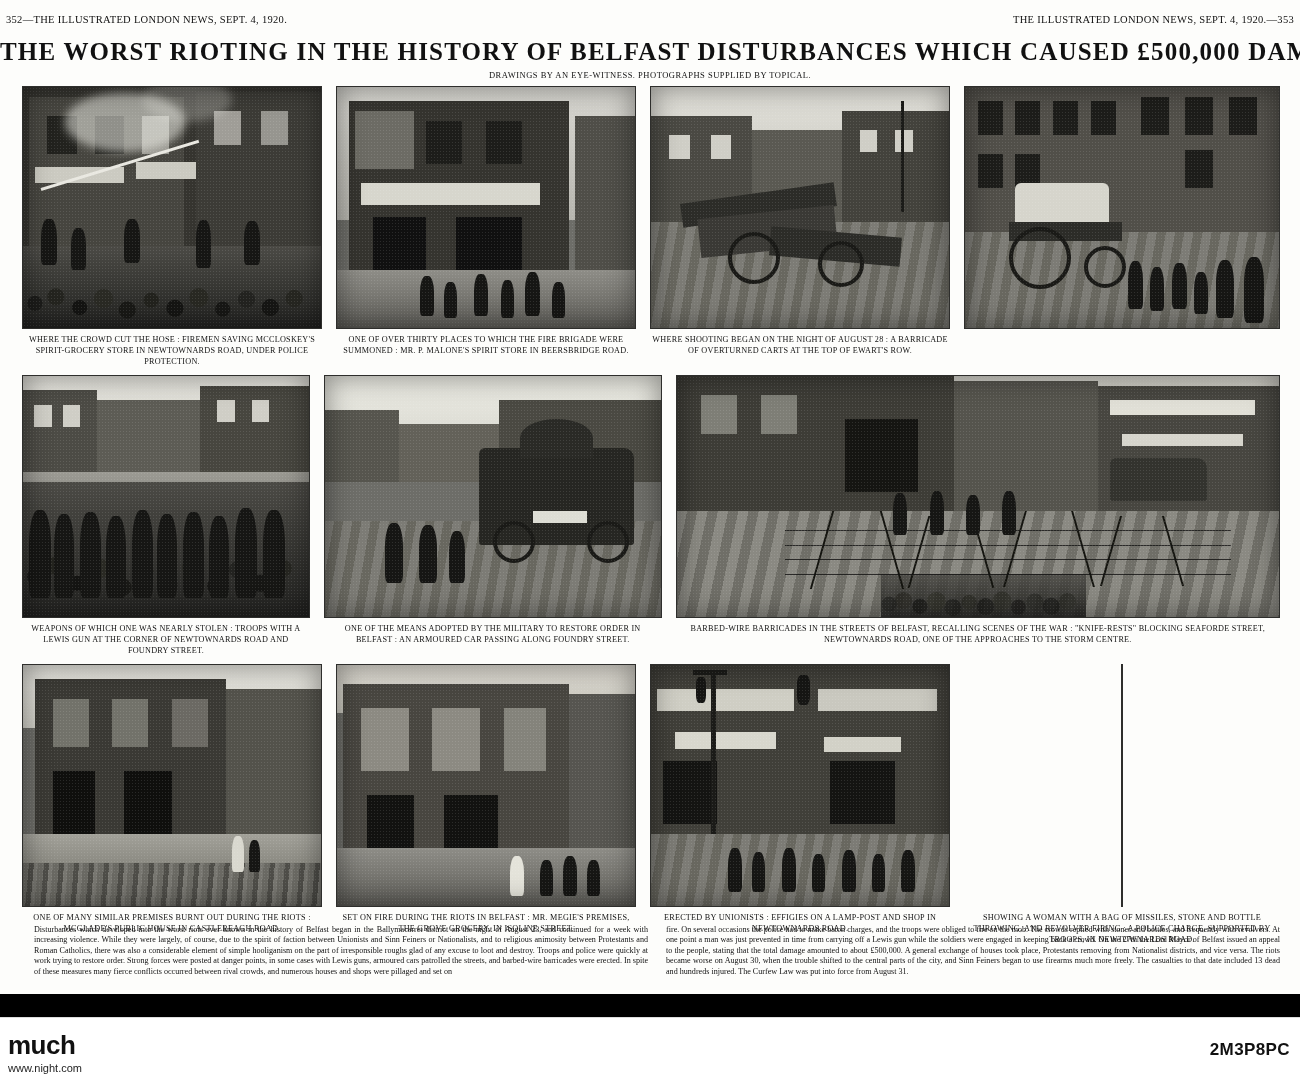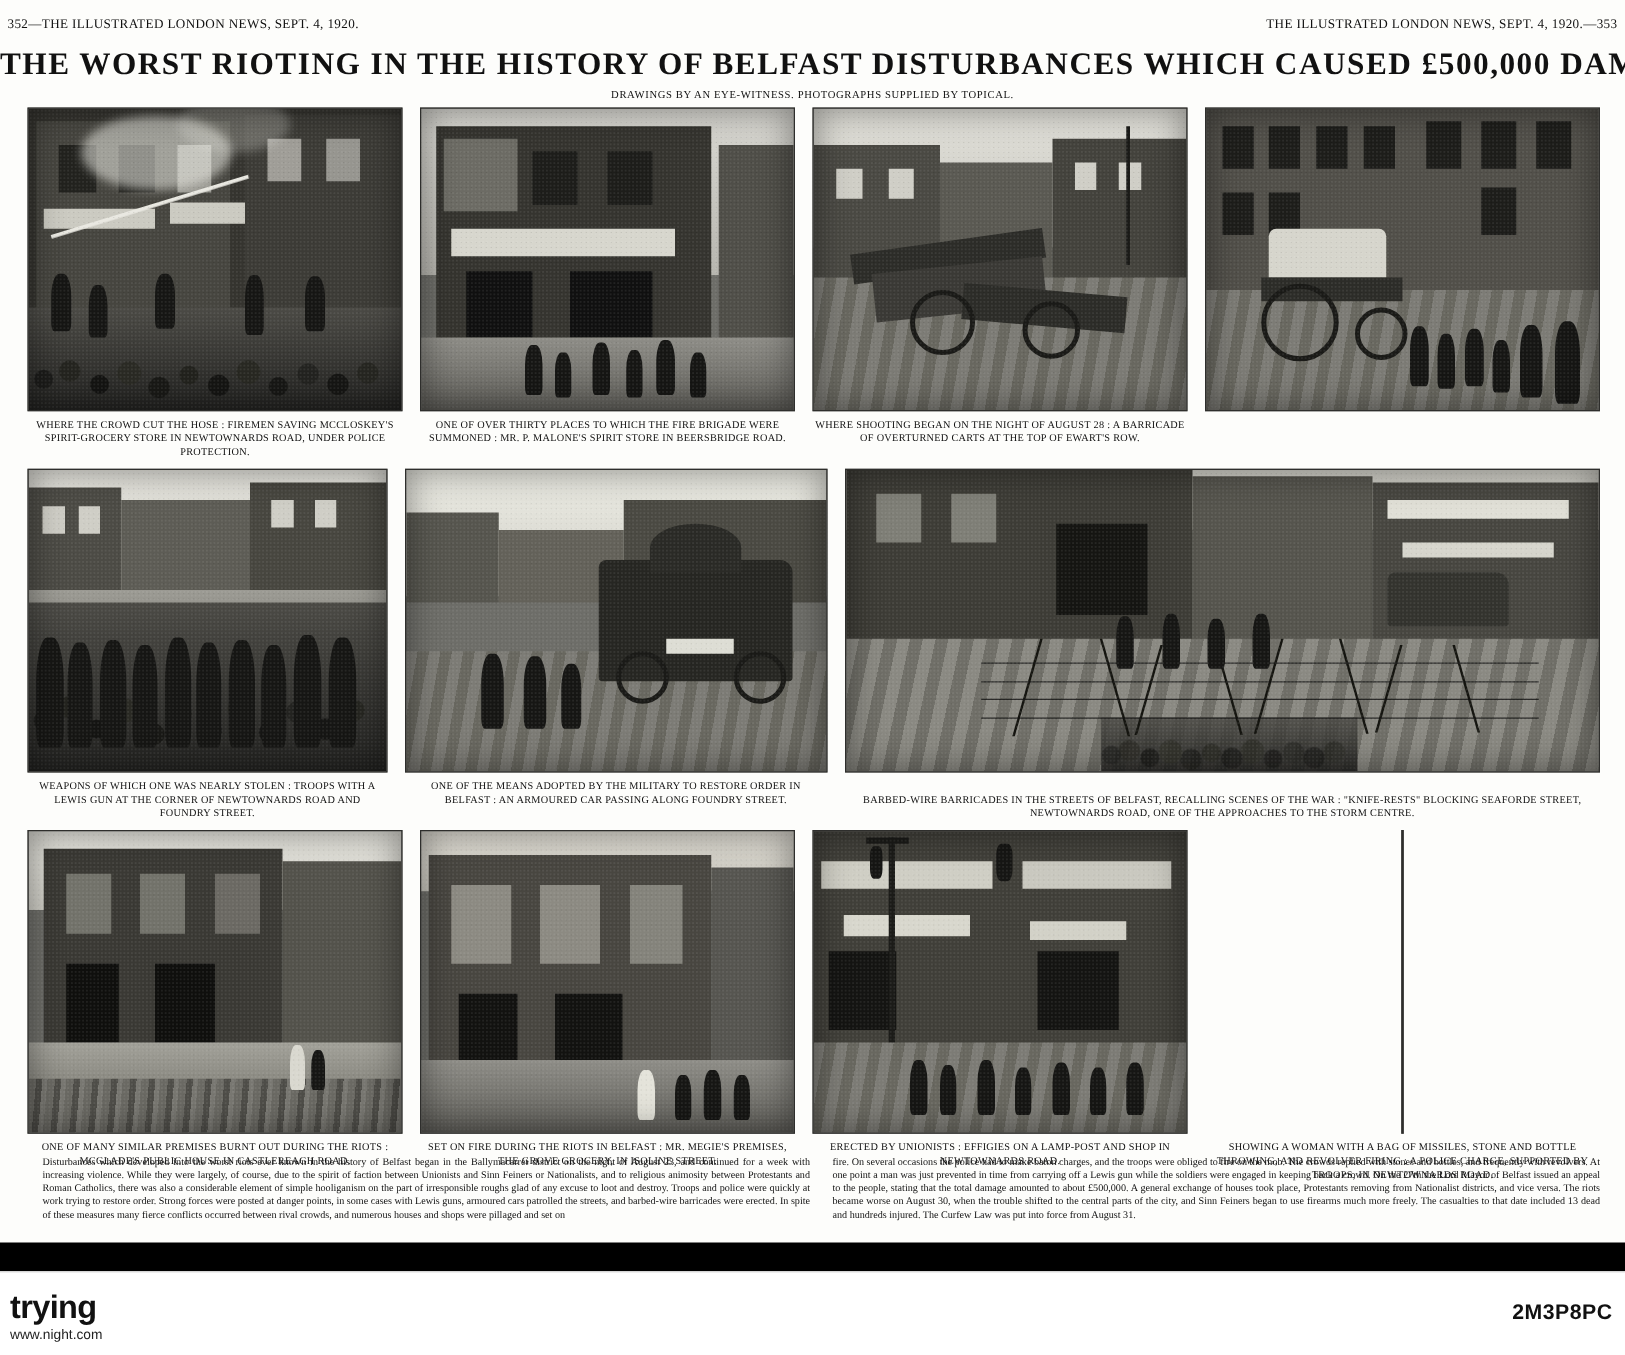--- a/index.html
+++ b/index.html
@@ -303,21 +303,21 @@
           <div class="sign" style="left:62%;top:56%;width:16%;height:5%;background:#ddddd4;"></div>
           <div class="figure" style="left:18%;bottom:14%;width:18px;height:60px;"></div>
           <div class="figure" style="left:28%;bottom:14%;width:18px;height:58px;"></div>
           <div class="figure" style="left:37%;bottom:14%;width:16px;height:52px;"></div>
           <div class="grain"></div>
             <div class="vignette"></div>
         </div>
         <div class="cap">ONE OF THE MEANS ADOPTED BY THE MILITARY TO RESTORE ORDER IN BELFAST : AN ARMOURED CAR PASSING ALONG FOUNDRY STREET.</div>
       </div>
 
-      <div class="cell" style="width:630px;justify-content:space-between;">
+      <div class="cell" style="width:630px;">
         <div class="photo" style="height:243px;">
           <div class="sky" style="height:20%;background:linear-gradient(#d2d1c9,#b9b8b0);"></div>
           <div class="bldg d" style="left:0;top:0;width:46%;height:62%;background:#3d3c36;"></div>
           <div class="win lit" style="left:4%;top:8%;width:6%;height:16%;opacity:.45;"></div>
           <div class="win lit" style="left:14%;top:8%;width:6%;height:16%;opacity:.45;"></div>
           <div class="win" style="left:28%;top:18%;width:12%;height:30%;background:#151512;"></div>
           <div class="bldg" style="left:46%;top:2%;width:24%;height:56%;background:#55544d;"></div>
           <div class="bldg" style="left:70%;top:4%;width:30%;height:54%;background:#474640;"></div>
           <div class="sign" style="left:72%;top:10%;width:24%;height:6%;background:#e0dfd6;"></div>
           <div class="sign" style="left:74%;top:24%;width:20%;height:5%;background:#d6d5cc;"></div>
@@ -446,18 +446,18 @@
     <div class="col">
       <p>Disturbances which developed into the worst riots ever known in the history of Belfast began in the Ballymacarret district on the night of August 23, and continued for a week with increasing violence. While they were largely, of course, due to the spirit of faction between Unionists and Sinn Feiners or Nationalists, and to religious animosity between Protestants and Roman Catholics, there was also a considerable element of simple hooliganism on the part of irresponsible roughs glad of any excuse to loot and destroy. Troops and police were quickly at work trying to restore order. Strong forces were posted at danger points, in some cases with Lewis guns, armoured cars patrolled the streets, and barbed-wire barricades were erected. In spite of these measures many fierce conflicts occurred between rival crowds, and numerous houses and shops were pillaged and set on</p>
     </div>
     <div class="col">
       <p>fire. On several occasions the police had to make baton charges, and the troops were obliged to fire on the mob. The crowds replied with stones and bottles, and frequently with revolvers. At one point a man was just prevented in time from carrying off a Lewis gun while the soldiers were engaged in keeping back a crowd. On the 27th the Lord Mayor of Belfast issued an appeal to the people, stating that the total damage amounted to about £500,000. A general exchange of houses took place, Protestants removing from Nationalist districts, and vice versa. The riots became worse on August 30, when the trouble shifted to the central parts of the city, and Sinn Feiners began to use firearms much more freely. The casualties to that date included 13 dead and hundreds injured. The Curfew Law was put into force from August 31.</p>
     </div>
   </div>
 
   <div class="blackstrip"></div>
   <div class="alamybar">
-    <div class="alamy-logo">trying</div>
+    <div class="alamy-logo">much</div>
     <div class="alamy-text">www.night.com</div>
     <div class="alamy-id">2M3P8PC</div>
   </div>
 
 </div>
 
 </body></html>

